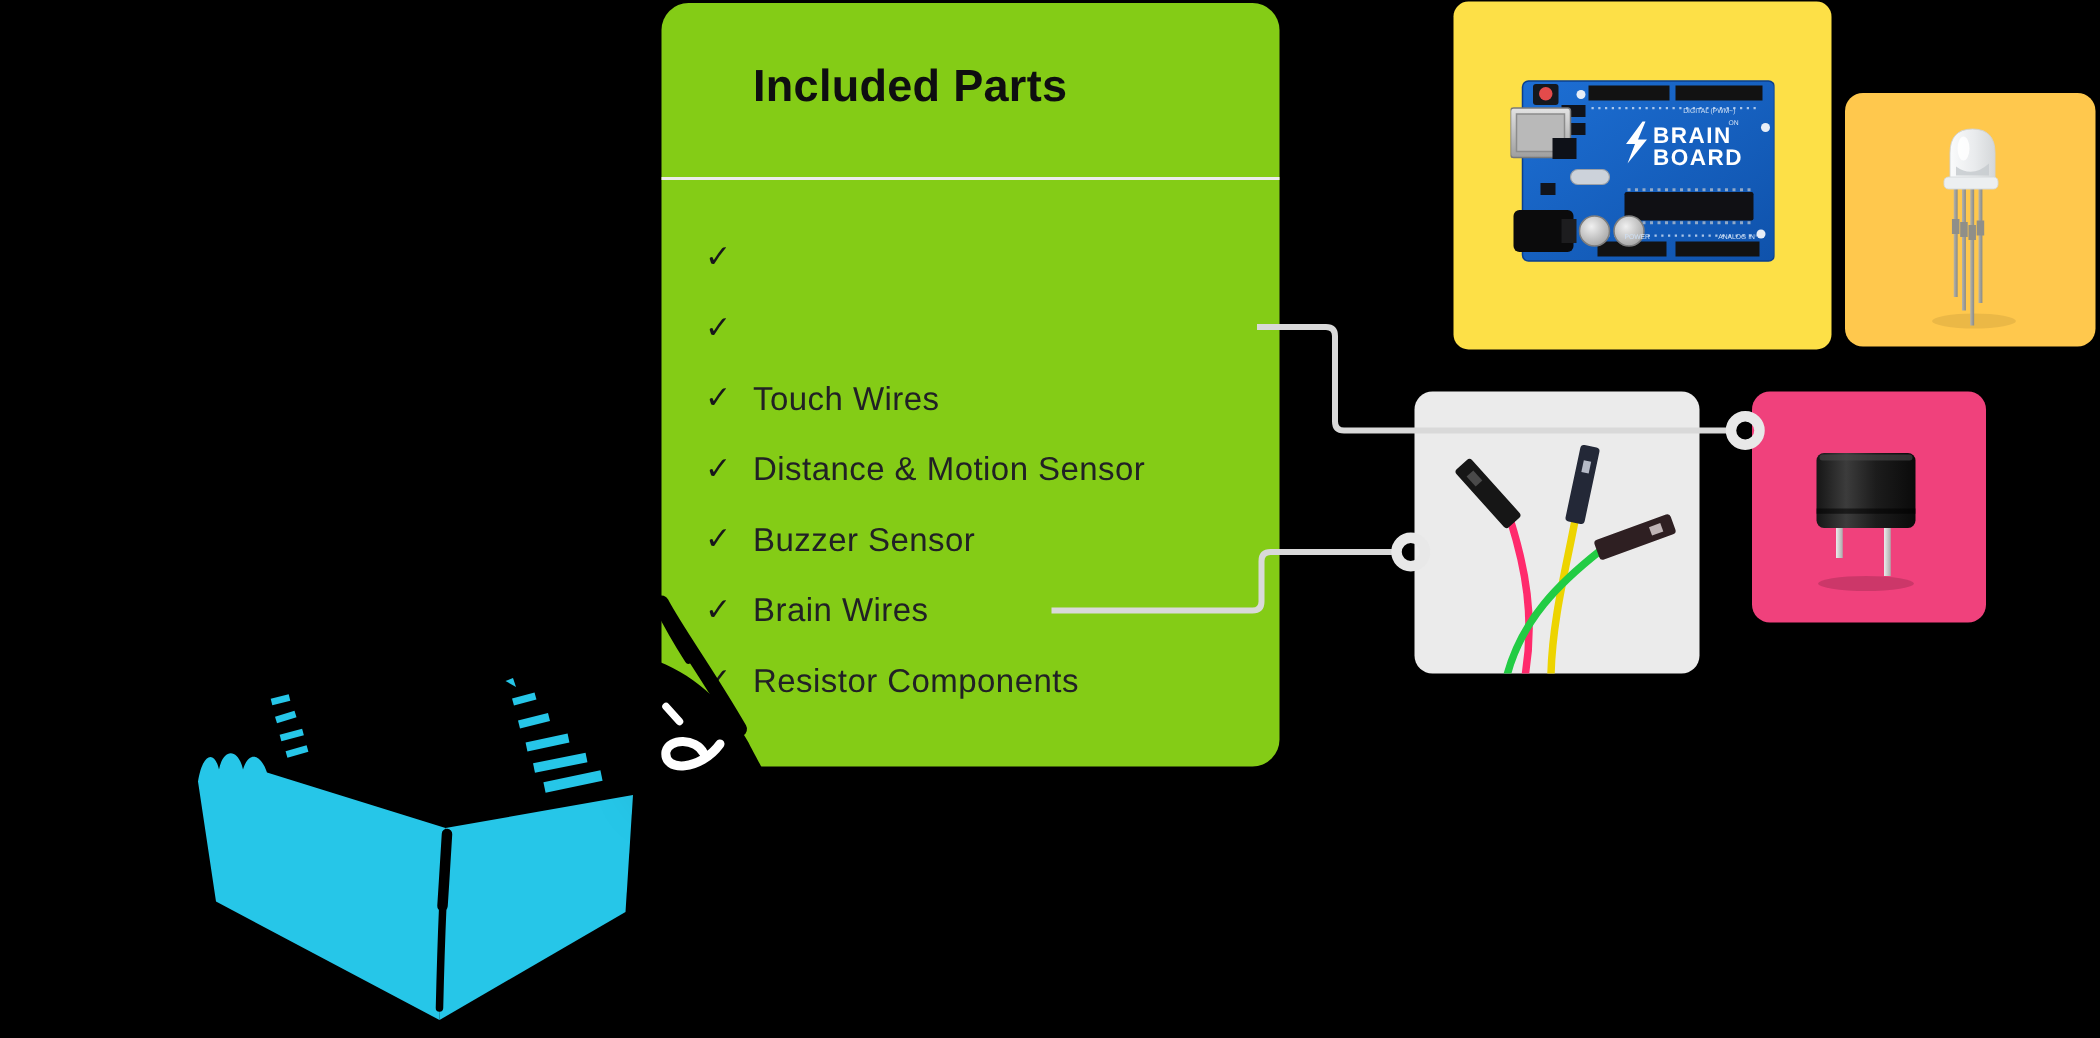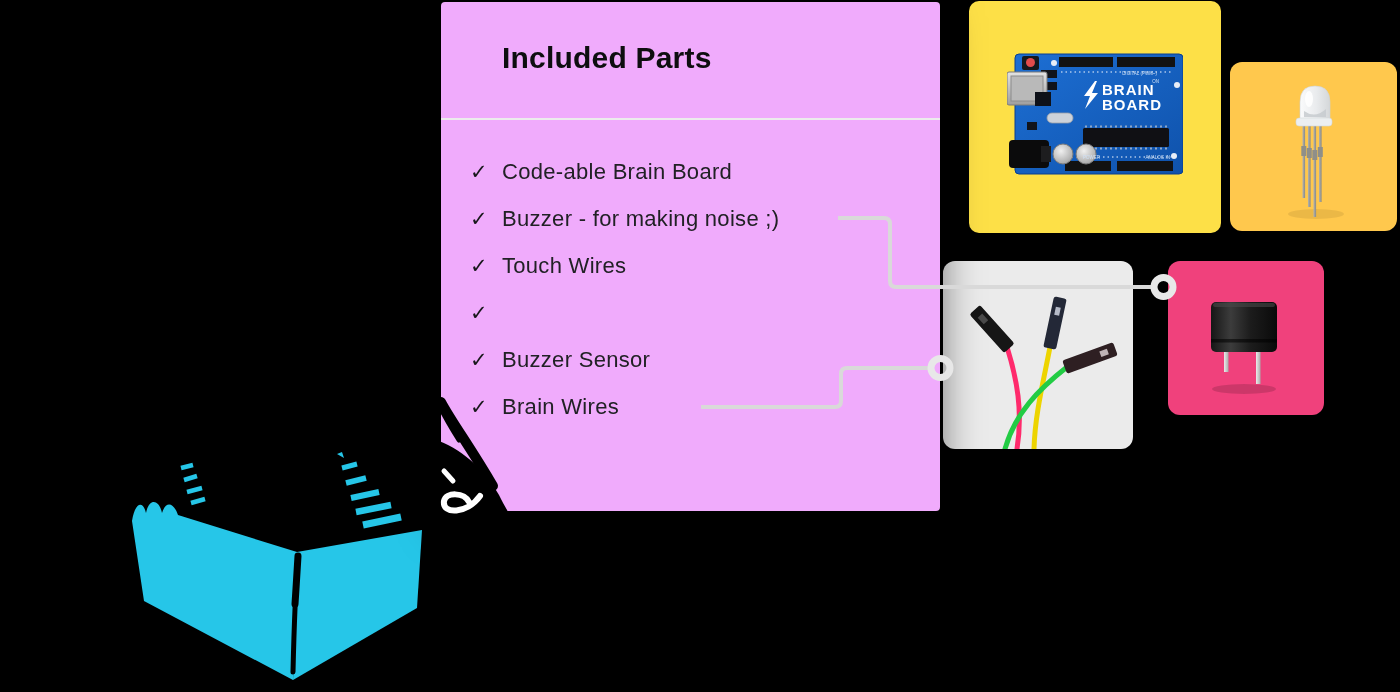--- a/index.html
+++ b/index.html
@@ -1,21 +1,21 @@
 <!DOCTYPE html>
 <html><head>
 <meta charset="utf-8">
 <style>
   html,body{margin:0;padding:0;background:#000;}
   .stage{position:relative;width:1400px;height:692px;background:#000;overflow:hidden;
          font-family:"Liberation Sans",sans-serif;}
 
   
-  .card{position:absolute;left:441px;top:2px;width:499px;height:509px;background:#f0abfc;
-        border-radius:4px;z-index:3;box-shadow:0 14px 40px rgba(0,0,0,.55);}
+  .card{position:absolute;left:441px;top:2px;width:412px;height:509px;background:#84cc16;
+        border-radius:18px;z-index:3;box-shadow:0 14px 40px rgba(0,0,0,.55);}
   .card-title{position:absolute;left:61px;top:39px;font-size:30px;font-weight:700;
               color:#0e0e10;letter-spacing:.2px;}
   .card-divider{position:absolute;left:0;right:0;top:116px;height:2px;background:#ececec;}
   .parts-list{position:absolute;left:29px;top:146px;right:14px;margin:0;padding:0;list-style:none;}
   .part-item{height:47px;display:flex;align-items:center;}
   .check{width:19px;font-size:21px;line-height:1;color:#17171a;margin-right:13px;flex:0 0 auto;}
   .part-label{font-size:22px;color:#212125;letter-spacing:.3px;white-space:nowrap;}
 
   
   .tile{position:absolute;z-index:2;}
@@ -72,40 +72,43 @@
     <path d="M19 78 L28 88" stroke="#fff" stroke-width="5" stroke-linecap="round"></path>
     <path d="M55 103 C42 121 17 122 19 108 C21 99 39 99 44 109" stroke="#fff" stroke-width="6" stroke-linecap="round" fill="none"></path>
   </svg>
 
   <div class="card">
     <div class="card-title">Included Parts</div>
     <div class="card-divider"></div>
     <ul class="parts-list">
       <li class="part-item">
         <span class="check">✓</span>
-        <span class="part-label">Code-able Brain Board</span>
-        </li>
-      <li class="part-item">
-        <span class="check">✓</span>
-        <span class="part-label">Buzzer - for making noise ;)</span>
+        </li>
+      <li class="part-item">
+        <span class="check">✓</span>
         </li>
       <li class="part-item">
         <span class="check">✓</span>
         <span class="part-label">Touch Wires</span>
         </li>
       <li class="part-item">
         <span class="check">✓</span>
+        <span class="part-label">Distance &amp; Motion Sensor</span>
         </li>
       <li class="part-item">
         <span class="check">✓</span>
         <span class="part-label">Buzzer Sensor</span>
         </li>
       <li class="part-item">
         <span class="check">✓</span>
         <span class="part-label">Brain Wires</span>
+        </li>
+      <li class="part-item">
+        <span class="check">✓</span>
+        <span class="part-label">Resistor Components</span>
         </li>
     </ul>
   </div>
 
   <div class="tile tile-blue">
     <svg style="left:38px;top:51px" width="176" height="124" viewBox="0 0 176 124" aria-hidden="true">
       <defs>
         <linearGradient id="pcb" x1="0" y1="0" x2="1" y2="1">
           <stop offset="0" stop-color="#1d6fd4"></stop>
             <stop offset="1" stop-color="#0f52ab"></stop>

